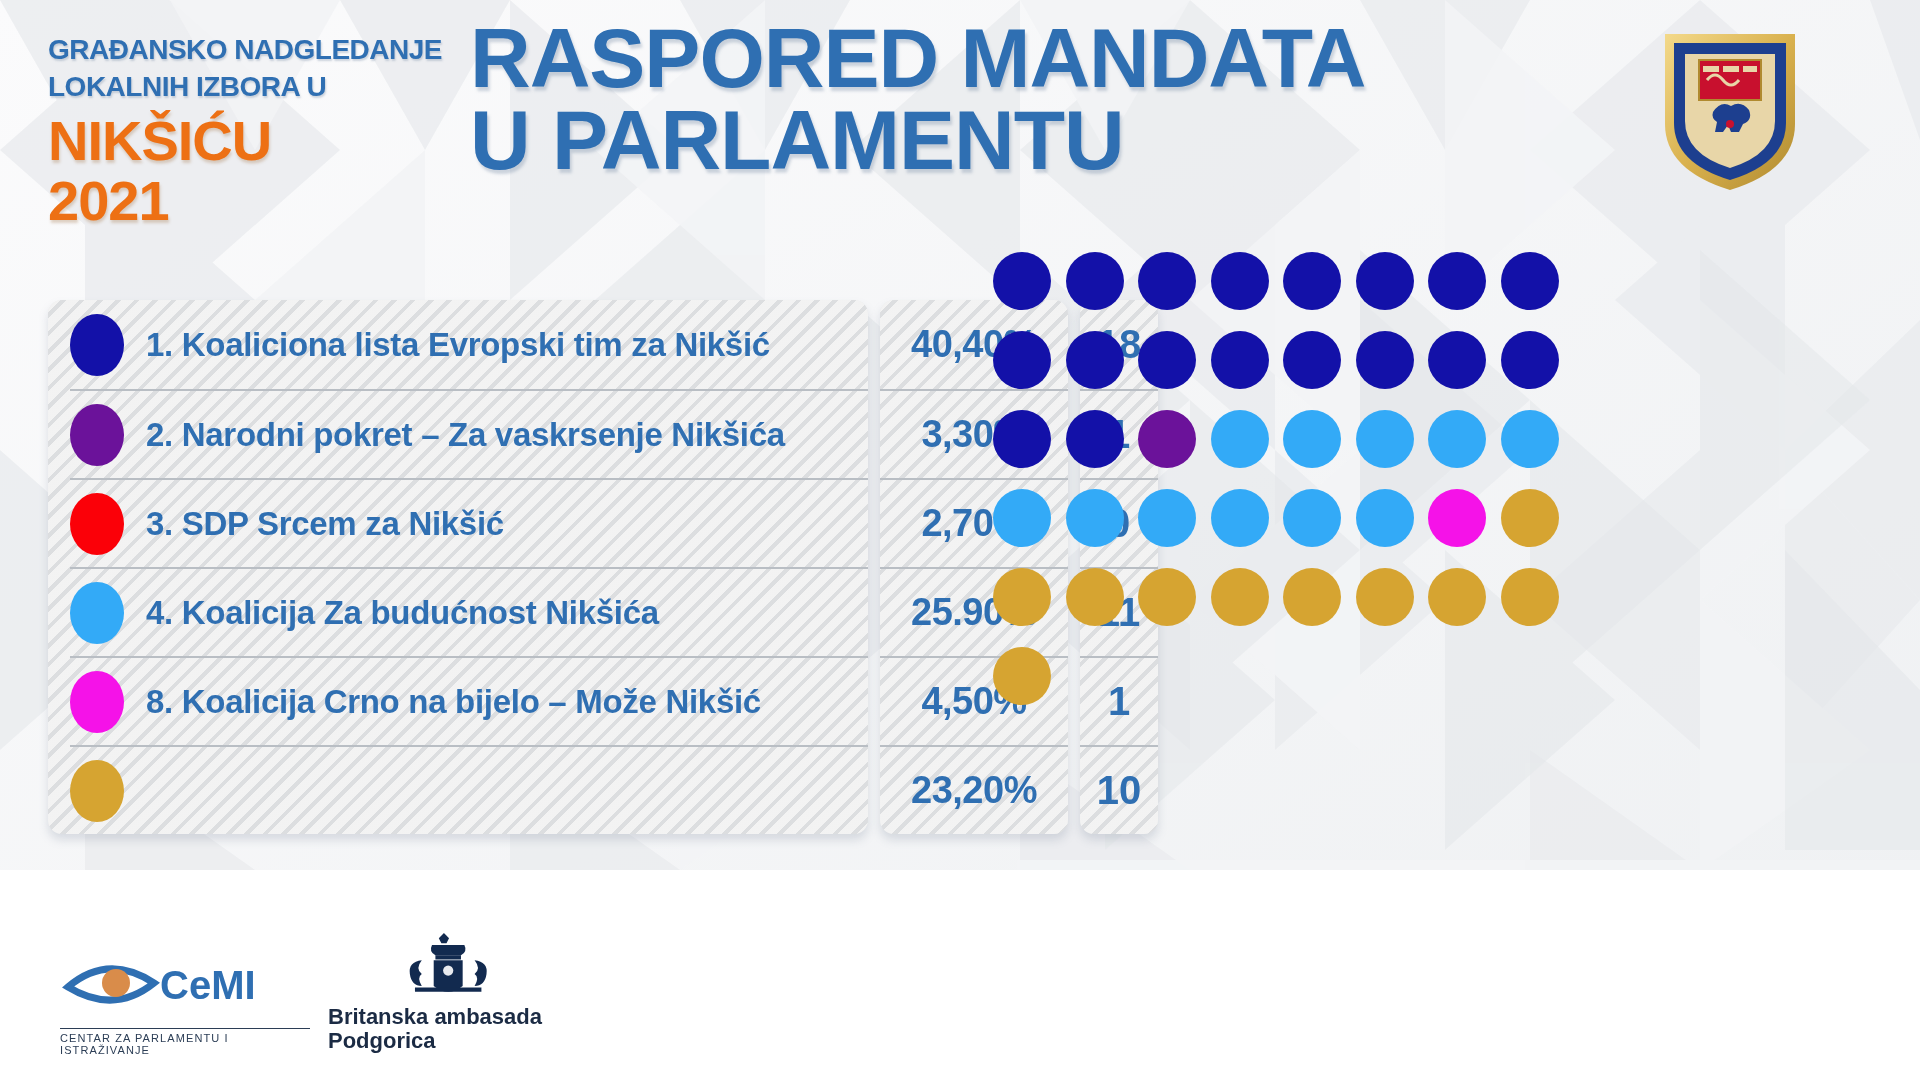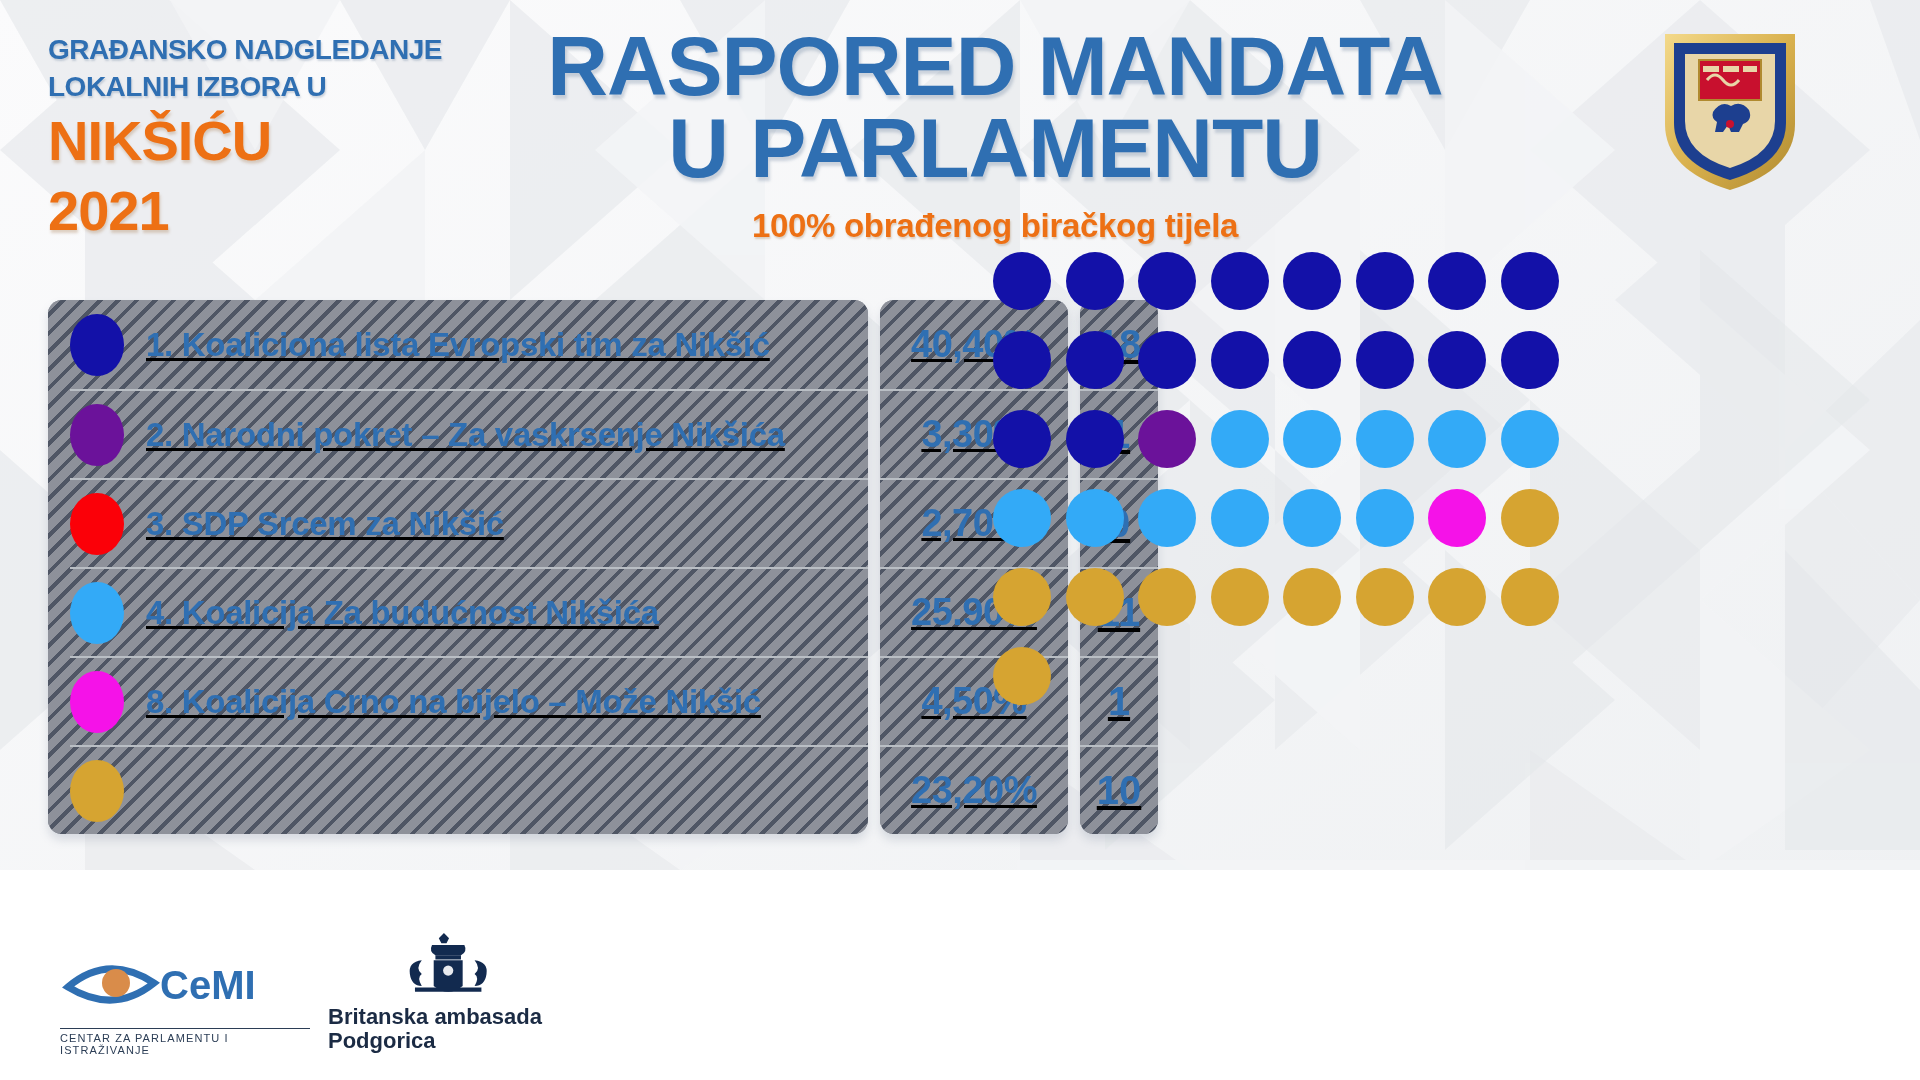--- a/index.html
+++ b/index.html
@@ -21,46 +21,46 @@
     text-shadow:1px 2px 2px rgba(120,140,165,.35);
   }
   .hdr-left .l2{margin-top:9px;}
   .hdr-left .city{
     font-size:56px;font-weight:800;color:#ed7014;line-height:1.0;
     margin-top:12px;letter-spacing:-1px;
     text-shadow:1px 3px 3px rgba(170,130,90,.35);
   }
   .hdr-left .yr{
     font-size:56px;font-weight:800;color:#ed7014;line-height:1.0;
-    margin-top:14px;letter-spacing:-1px;
+    margin-top:4px;letter-spacing:-1px;
     text-shadow:1px 3px 3px rgba(170,130,90,.35);
   }
 
-  .hdr-mid{position:absolute;left:470px;top:24px;width:1050px;text-align:center;z-index:5;}
+  .hdr-mid{position:absolute;left:470px;top:16px;width:1050px;z-index:5;}
   .hdr-mid .t1,.hdr-mid .t2{
     font-size:84px;font-weight:800;color:#2f6fb2;line-height:1.02;
     letter-spacing:-1px;white-space:nowrap;
     text-shadow:2px 4px 3px rgba(120,140,165,.35);
   }
   .hdr-mid .t2{margin-top:-4px;}
   .hdr-mid .sub{
     margin-top:16px;font-size:33px;font-weight:800;color:#ed7014;
     letter-spacing:-0.3px;white-space:nowrap;
     text-shadow:1px 2px 2px rgba(170,130,90,.35);
   }
 
   
   .crest{position:absolute;left:1655px;top:20px;width:150px;height:175px;z-index:6;}
 
   
   .tbl{position:absolute;left:48px;top:300px;z-index:5;display:flex;align-items:flex-start;gap:12px;}
   .panel{
-    background:#0f172a;border-radius:14px;
+    background:#e5e5e5;border-radius:14px;
     box-shadow:0 6px 10px rgba(110,125,145,.22);
-    position:relative;overflow:hidden;text-decoration:underline;
+    position:relative;overflow:hidden;
   }
   .panel::before{
     content:"";position:absolute;inset:0;pointer-events:none;
     background:repeating-linear-gradient(135deg,
       rgba(255,255,255,.85) 0px, rgba(255,255,255,.85) 9px,
       rgba(203,208,214,.55) 9px, rgba(203,208,214,.55) 13px);
     opacity:.62;
   }
   .panel > *{position:relative;z-index:1;}
   .p-names{width:820px;}
@@ -169,21 +169,20 @@
 <div class="hdr-left">
   <div class="l1">GRAĐANSKO NADGLEDANJE</div>
   <div class="l2">LOKALNIH IZBORA U</div>
   <div class="city">NIKŠIĆU</div>
   <div class="yr">2021</div>
 </div>
 
 <div class="hdr-mid">
   <div class="t1">RASPORED MANDATA</div>
   <div class="t2">U PARLAMENTU</div>
-  <div class="sub">100% obrađenog biračkog tijela</div>
 </div>
 
 <div class="crest">
   <svg viewBox="0 0 150 175" width="150" height="175">
     <defs>
       <linearGradient id="gold" x1="0" y1="0" x2="1" y2="1">
         <stop offset="0" stop-color="#f3d98a"></stop>
           <stop offset="0.5" stop-color="#d9b14e"></stop>
           <stop offset="1" stop-color="#b08a2f"></stop>
       </linearGradient>

